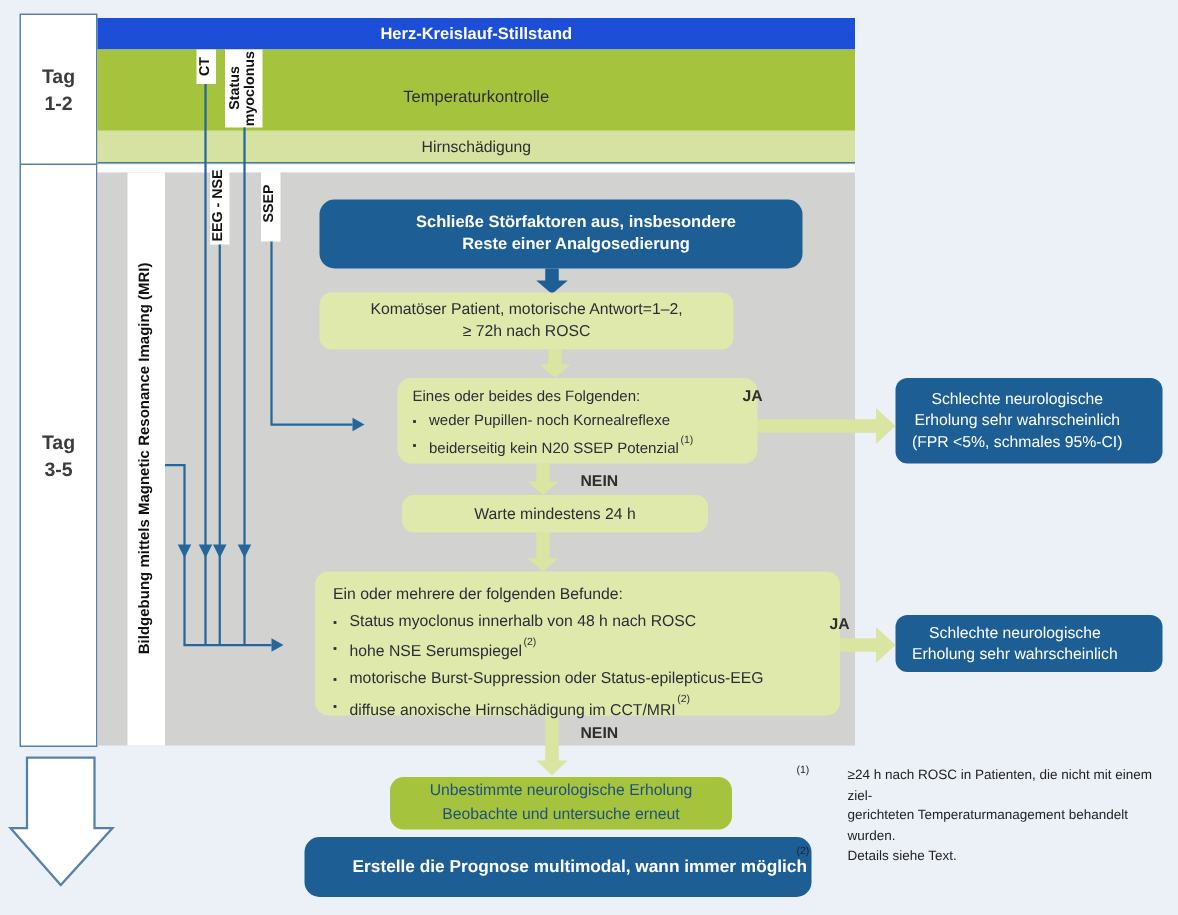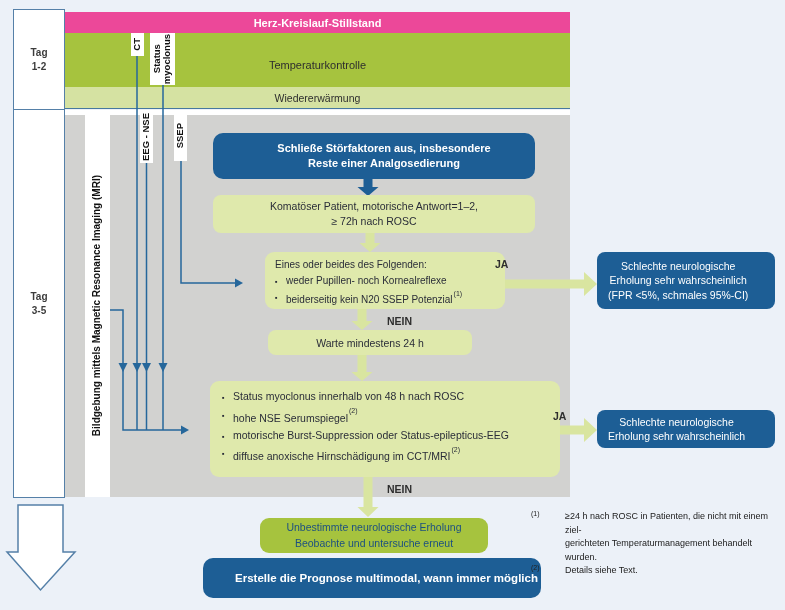--- a/index.html
+++ b/index.html
@@ -6,27 +6,27 @@
   #canvas{
     position:relative;width:785px;height:610px;background:#ecf1f8;overflow:hidden;
     font-family:"Liberation Sans","DejaVu Sans",sans-serif;color:#2a2d38;
   }
   #canvas *{box-sizing:border-box;}
   .abs{position:absolute;}
 
   
   .tag-col{left:13px;top:9px;width:52px;height:489px;background:#fff;border:1px solid #5580a8;}
   .tag-sec{display:flex;align-items:center;justify-content:center;text-align:center;
-    font-size:10px;font-weight:bold;color:#3c3c3c;white-space:pre-line;line-height:1.35;}
+    font-size:13px;font-weight:bold;color:#3c3c3c;white-space:pre-line;line-height:1.35;}
   .tag-sec1{height:100px;border-bottom:1px solid #5580a8;}
   .tag-sec2{height:387px;}
 
   
   .bar{left:65px;width:505px;display:flex;align-items:center;justify-content:center;}
-  .bar-blue{top:12px;height:21px;background:#ec4899;color:#fff;font-weight:bold;font-size:11px;}
+  .bar-blue{top:12px;height:21px;background:#1d4ed8;color:#fff;font-weight:bold;font-size:11px;}
   .bar-green{top:33px;height:64px;background:#a6c33e;font-size:11px;color:#2e2e2e;}
   .bar-lgreen{top:87px;height:22px;background:#d5e2a2;font-size:10.5px;color:#2e2e2e;border-bottom:1px solid #46789f;}
   .white-gap{left:65px;top:110px;width:505px;height:5px;background:#fff;}
 
   
   .gray{left:65px;top:115px;width:505px;height:382px;background:#d2d2d0;}
 
   
   .vstrip{position:absolute;background:#fff;display:flex;align-items:center;justify-content:center;}
   .vstrip span{
@@ -50,21 +50,21 @@
   .thinhead{fill:#26679b;stroke:none;}
   .garrow{fill:#d9e5a0;stroke:none;}
   .barrow{fill:#1d5e95;stroke:none;}
   .bigarrow{fill:#fff;stroke:#5580a8;stroke-width:1.5;}
 
   
   .fbox{display:flex;align-items:center;justify-content:center;text-align:center;white-space:pre-line;}
   .box-blue{background:#1d5e95;color:#fff;font-weight:bold;}
   .box-pale{background:#dfe9ac;color:#2a2d38;}
   .box-schliesse{left:213px;top:133px;width:322px;height:46px;border-radius:10px;font-size:11px;line-height:1.4;padding-left:20px;}
-  .box-komatoes{left:213px;top:195px;width:322px;height:38px;border-radius:8px;font-size:10.5px;line-height:1.45;}
+  .box-komatoes{left:213px;top:195px;width:276px;height:38px;border-radius:8px;font-size:10.5px;line-height:1.45;}
   .decbox{background:#dfe9ac;border-radius:9px;color:#2a2d38;text-align:left;margin-left:12px;}
   .box-dec1{left:253px;top:252px;width:240px;height:57px;padding:5px 10px;font-size:10px;line-height:16px;}
   .box-dec2{left:198px;top:381px;width:350px;height:96px;padding:7px 12px;font-size:10.5px;line-height:17.5px;}
   .dec-title{font-weight:normal;}
   .bullet{display:flex;}
   .bsq{flex:none;width:11px;font-size:7.5px;transform:translateY(0.5px);}
   sup{font-size:7px;position:relative;top:-3.5px;margin-left:1px;}
   .box-warte{left:268px;top:330px;width:204px;height:25px;border-radius:8px;font-size:10.5px;}
   .box-outcome{background:#1d5e95;color:#fff;border-radius:8px;display:flex;align-items:center;
     text-align:center;white-space:pre-line;font-size:10.5px;line-height:1.35;padding:6px 11px;}
@@ -93,21 +93,21 @@
 
   <div class="abs tag-col">
     <div class="tag-sec tag-sec1">Tag
 1-2</div>
     <div class="tag-sec tag-sec2">Tag
 3-5</div>
   </div>
 
   <div class="abs bar bar-blue">Herz-Kreislauf-Stillstand</div>
   <div class="abs bar bar-green">Temperaturkontrolle</div>
-  <div class="abs bar bar-lgreen">Wiedererwärmung</div>
+  <div class="abs bar bar-lgreen">Hirnschädigung</div>
   <div class="abs white-gap"></div>
 
   <div class="abs gray"></div>
 
   <div class="vstrip strip-mri">
     <span>Bildgebung mittels Magnetic Resonance Imaging (MRI)</span>
   </div>
   <div class="vstrip strip-ct">
     <span>CT</span>
   </div>
@@ -167,20 +167,21 @@
 
   <div class="janein ja1">JA</div>
   <div class="abs box-outcome box-outcome1">Schlechte neurologische
 Erholung sehr wahrscheinlich
 (FPR &lt;5%, schmales 95%-CI)</div>
   <div class="janein nein1">NEIN</div>
 
   <div class="abs fbox box-pale box-warte">Warte mindestens 24 h</div>
 
   <div class="abs decbox box-dec2">
+    <div class="dec-title">Ein oder mehrere der folgenden Befunde:</div>
     <div class="bullet">
       <span class="bsq">▪</span>
       <span>Status myoclonus innerhalb von 48 h nach ROSC</span>
     </div>
     <div class="bullet">
       <span class="bsq">▪</span>
       <span><span>hohe NSE Serumspiegel</span><sup>(2)</sup></span>
     </div>
     <div class="bullet">
       <span class="bsq">▪</span>

